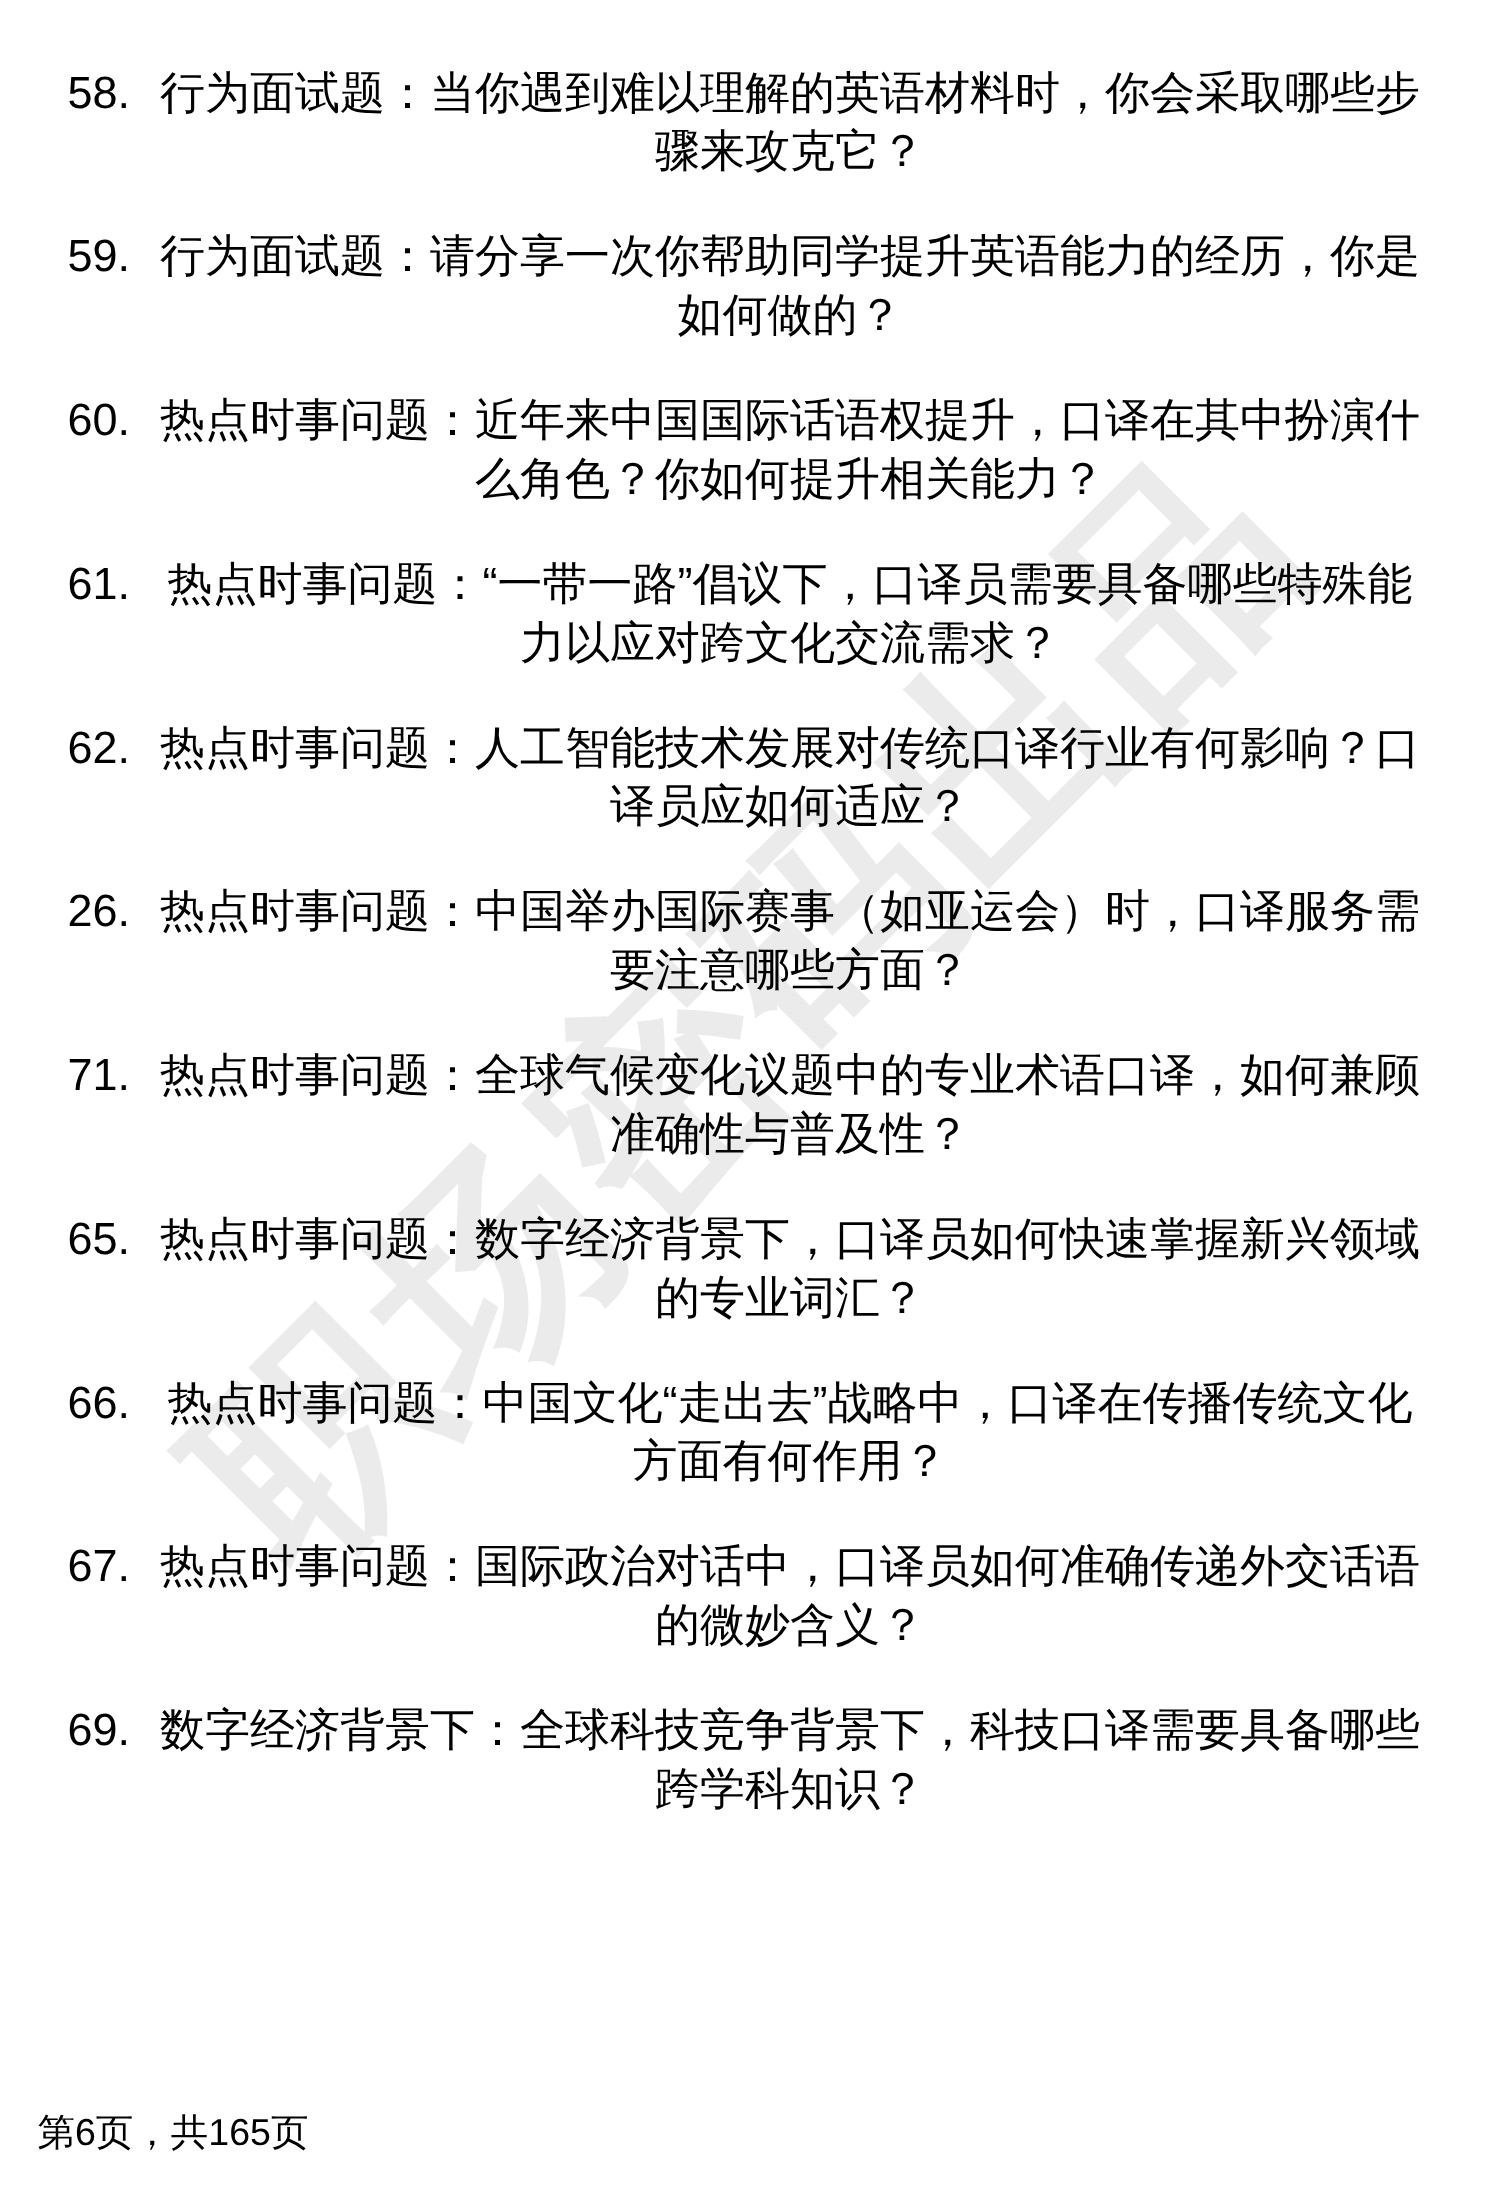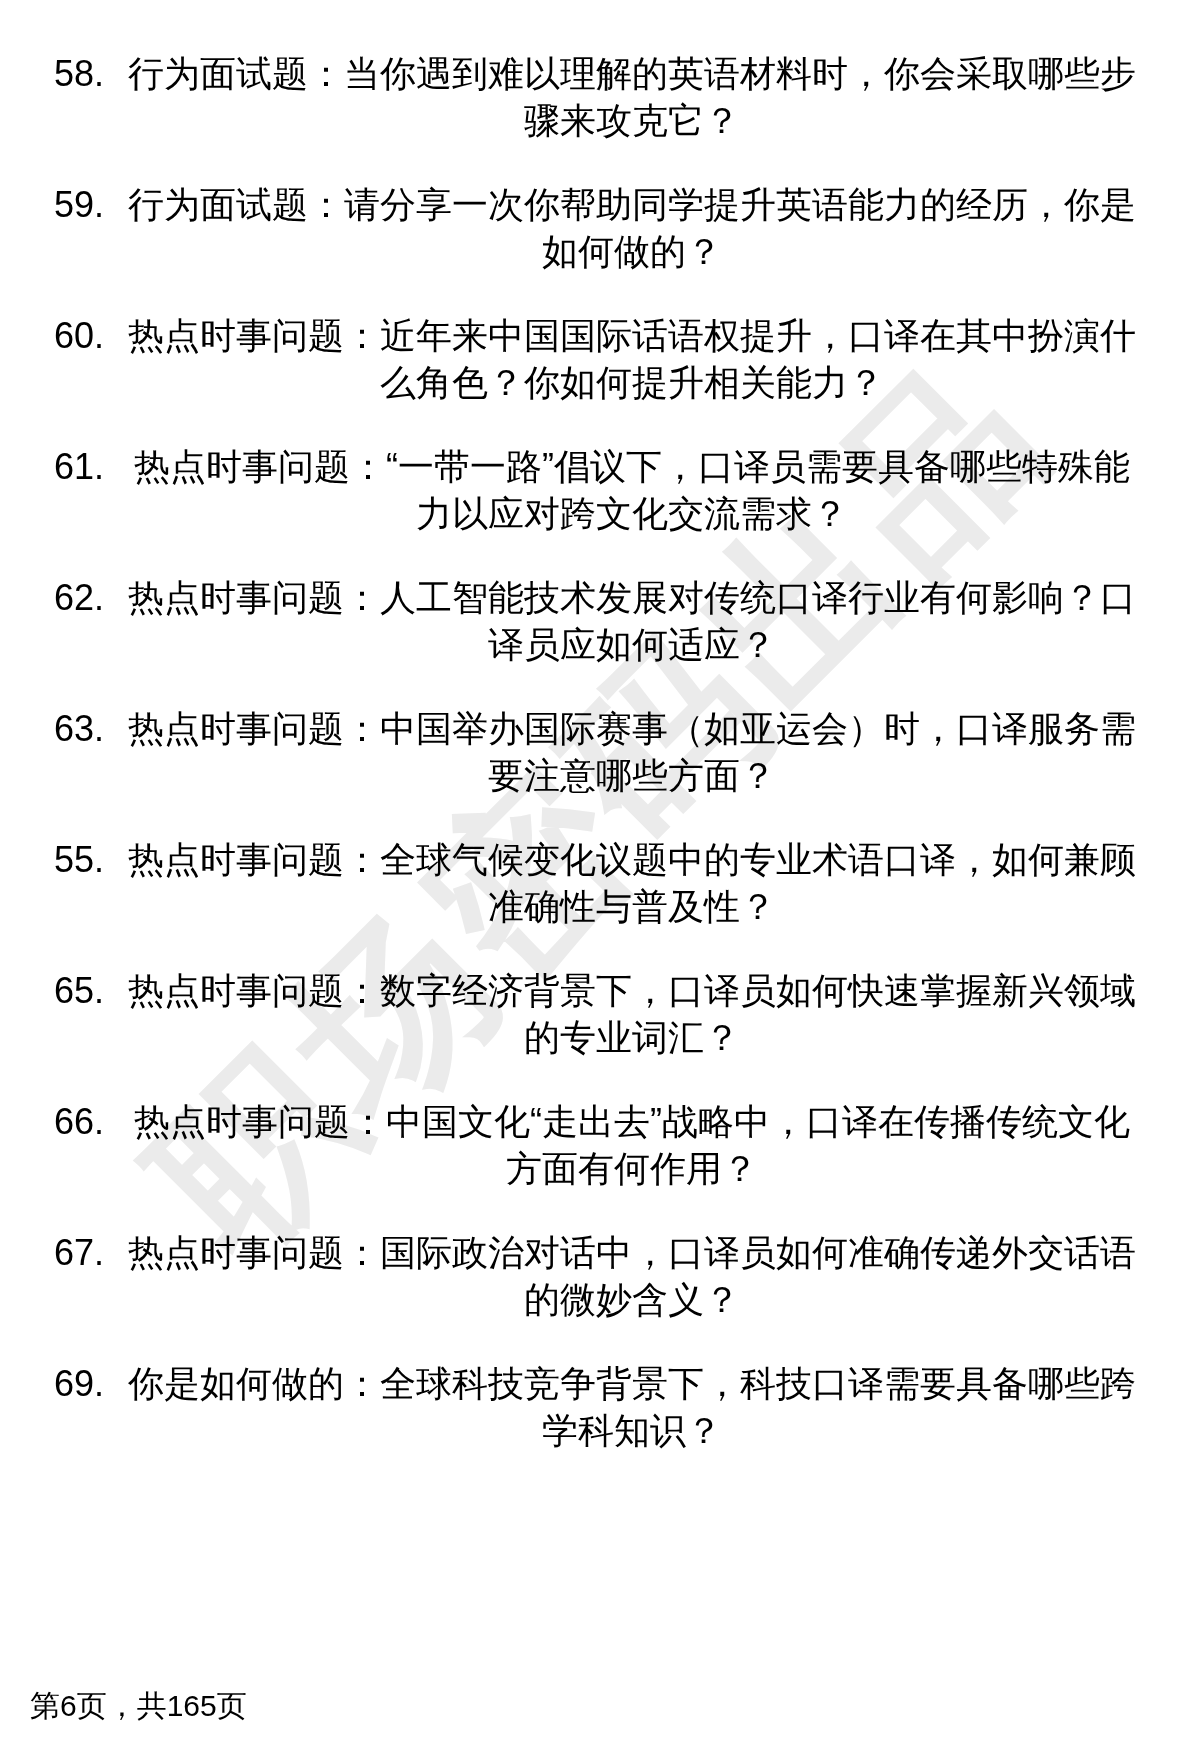--- a/index.html
+++ b/index.html
@@ -89,26 +89,26 @@
         <div class="q-num">61.</div>
         <div class="q-text">热点时事问题：“一带一路”倡议下，口译员需要具备哪些特殊能力以应对跨文化交流需求？</div>
       </div>
 
       <div class="q-item">
         <div class="q-num">62.</div>
         <div class="q-text">热点时事问题：人工智能技术发展对传统口译行业有何影响？口译员应如何适应？</div>
       </div>
 
       <div class="q-item">
-        <div class="q-num">63.</div>
+        <div class="q-num">26.</div>
         <div class="q-text">热点时事问题：中国举办国际赛事（如亚运会）时，口译服务需要注意哪些方面？</div>
       </div>
 
       <div class="q-item">
-        <div class="q-num">55.</div>
+        <div class="q-num">71.</div>
         <div class="q-text">热点时事问题：全球气候变化议题中的专业术语口译，如何兼顾准确性与普及性？</div>
       </div>
 
       <div class="q-item">
         <div class="q-num">65.</div>
         <div class="q-text">热点时事问题：数字经济背景下，口译员如何快速掌握新兴领域的专业词汇？</div>
       </div>
 
       <div class="q-item">
         <div class="q-num">66.</div>
@@ -116,19 +116,19 @@
       </div>
 
       <div class="q-item">
         <div class="q-num">67.</div>
         <div class="q-text">热点时事问题：国际政治对话中，口译员如何准确传递外交话语的微妙含义？</div>
       </div>
 
 
       <div class="q-item">
         <div class="q-num">69.</div>
-        <div class="q-text">你是如何做的：全球科技竞争背景下，科技口译需要具备哪些跨学科知识？</div>
+        <div class="q-text">数字经济背景下：全球科技竞争背景下，科技口译需要具备哪些跨学科知识？</div>
       </div>
     </div>
 
   <div class="footer">第6页，共165页</div>
 
 </div>
 
 </body></html>

